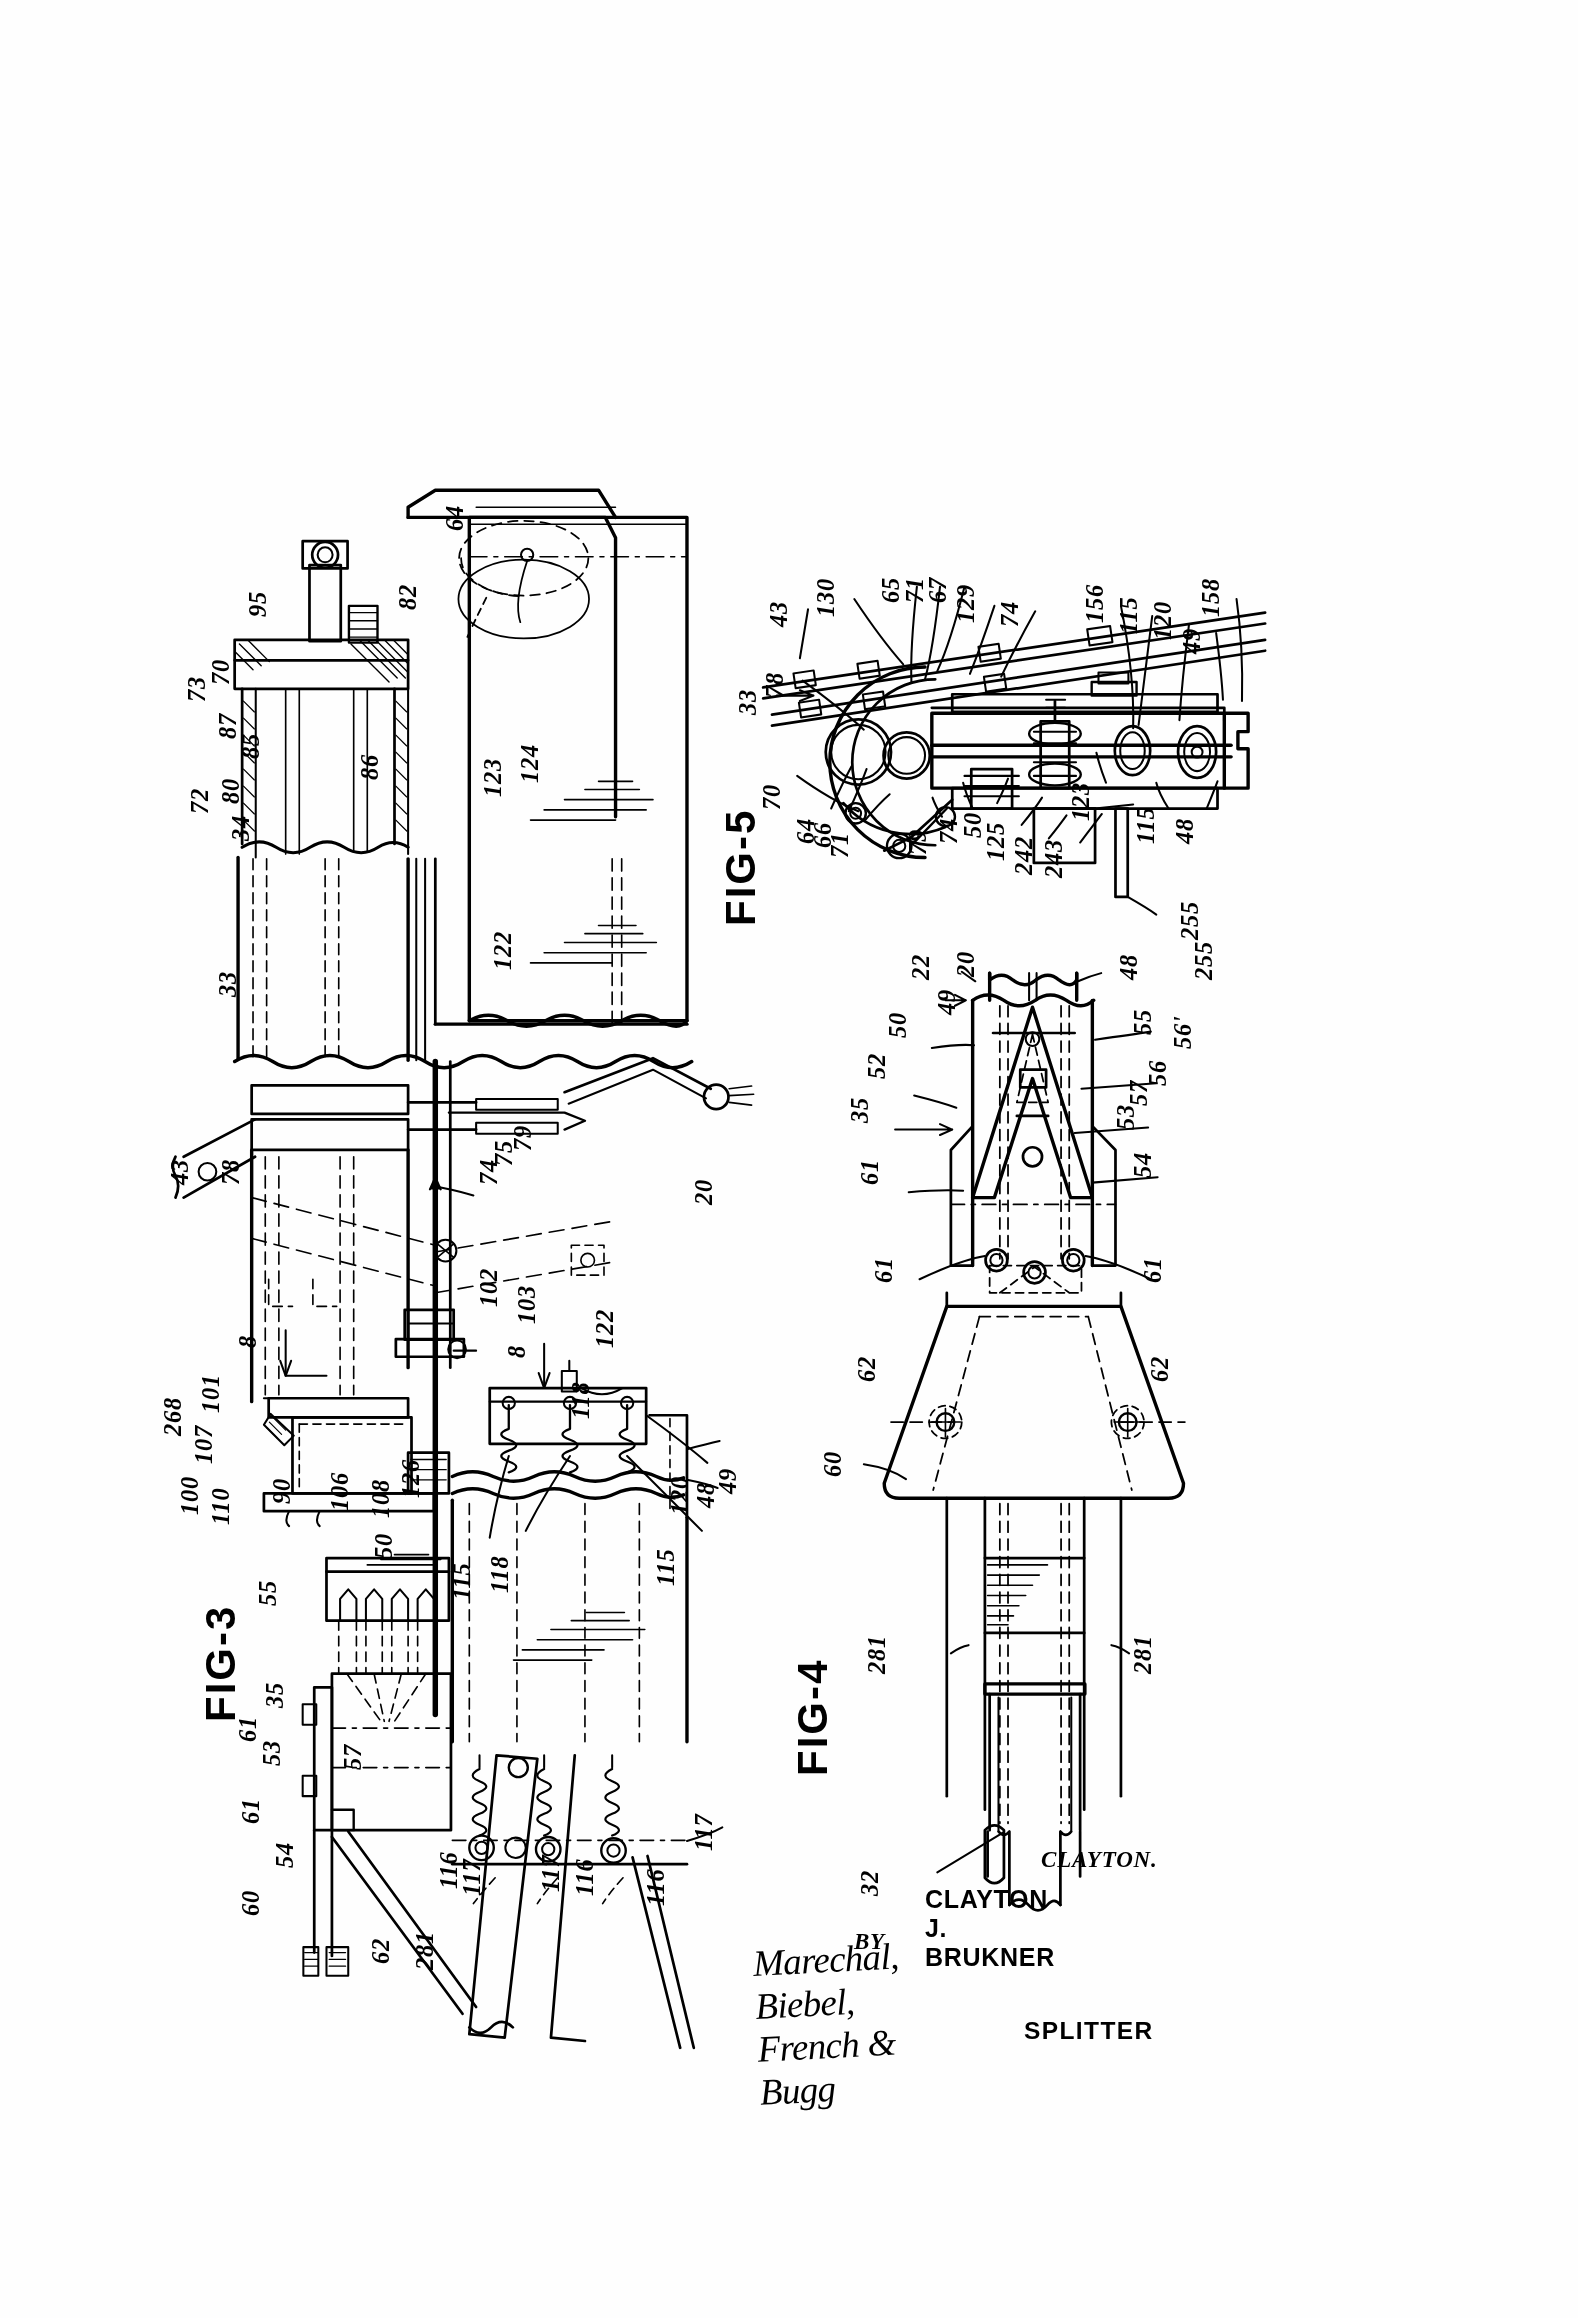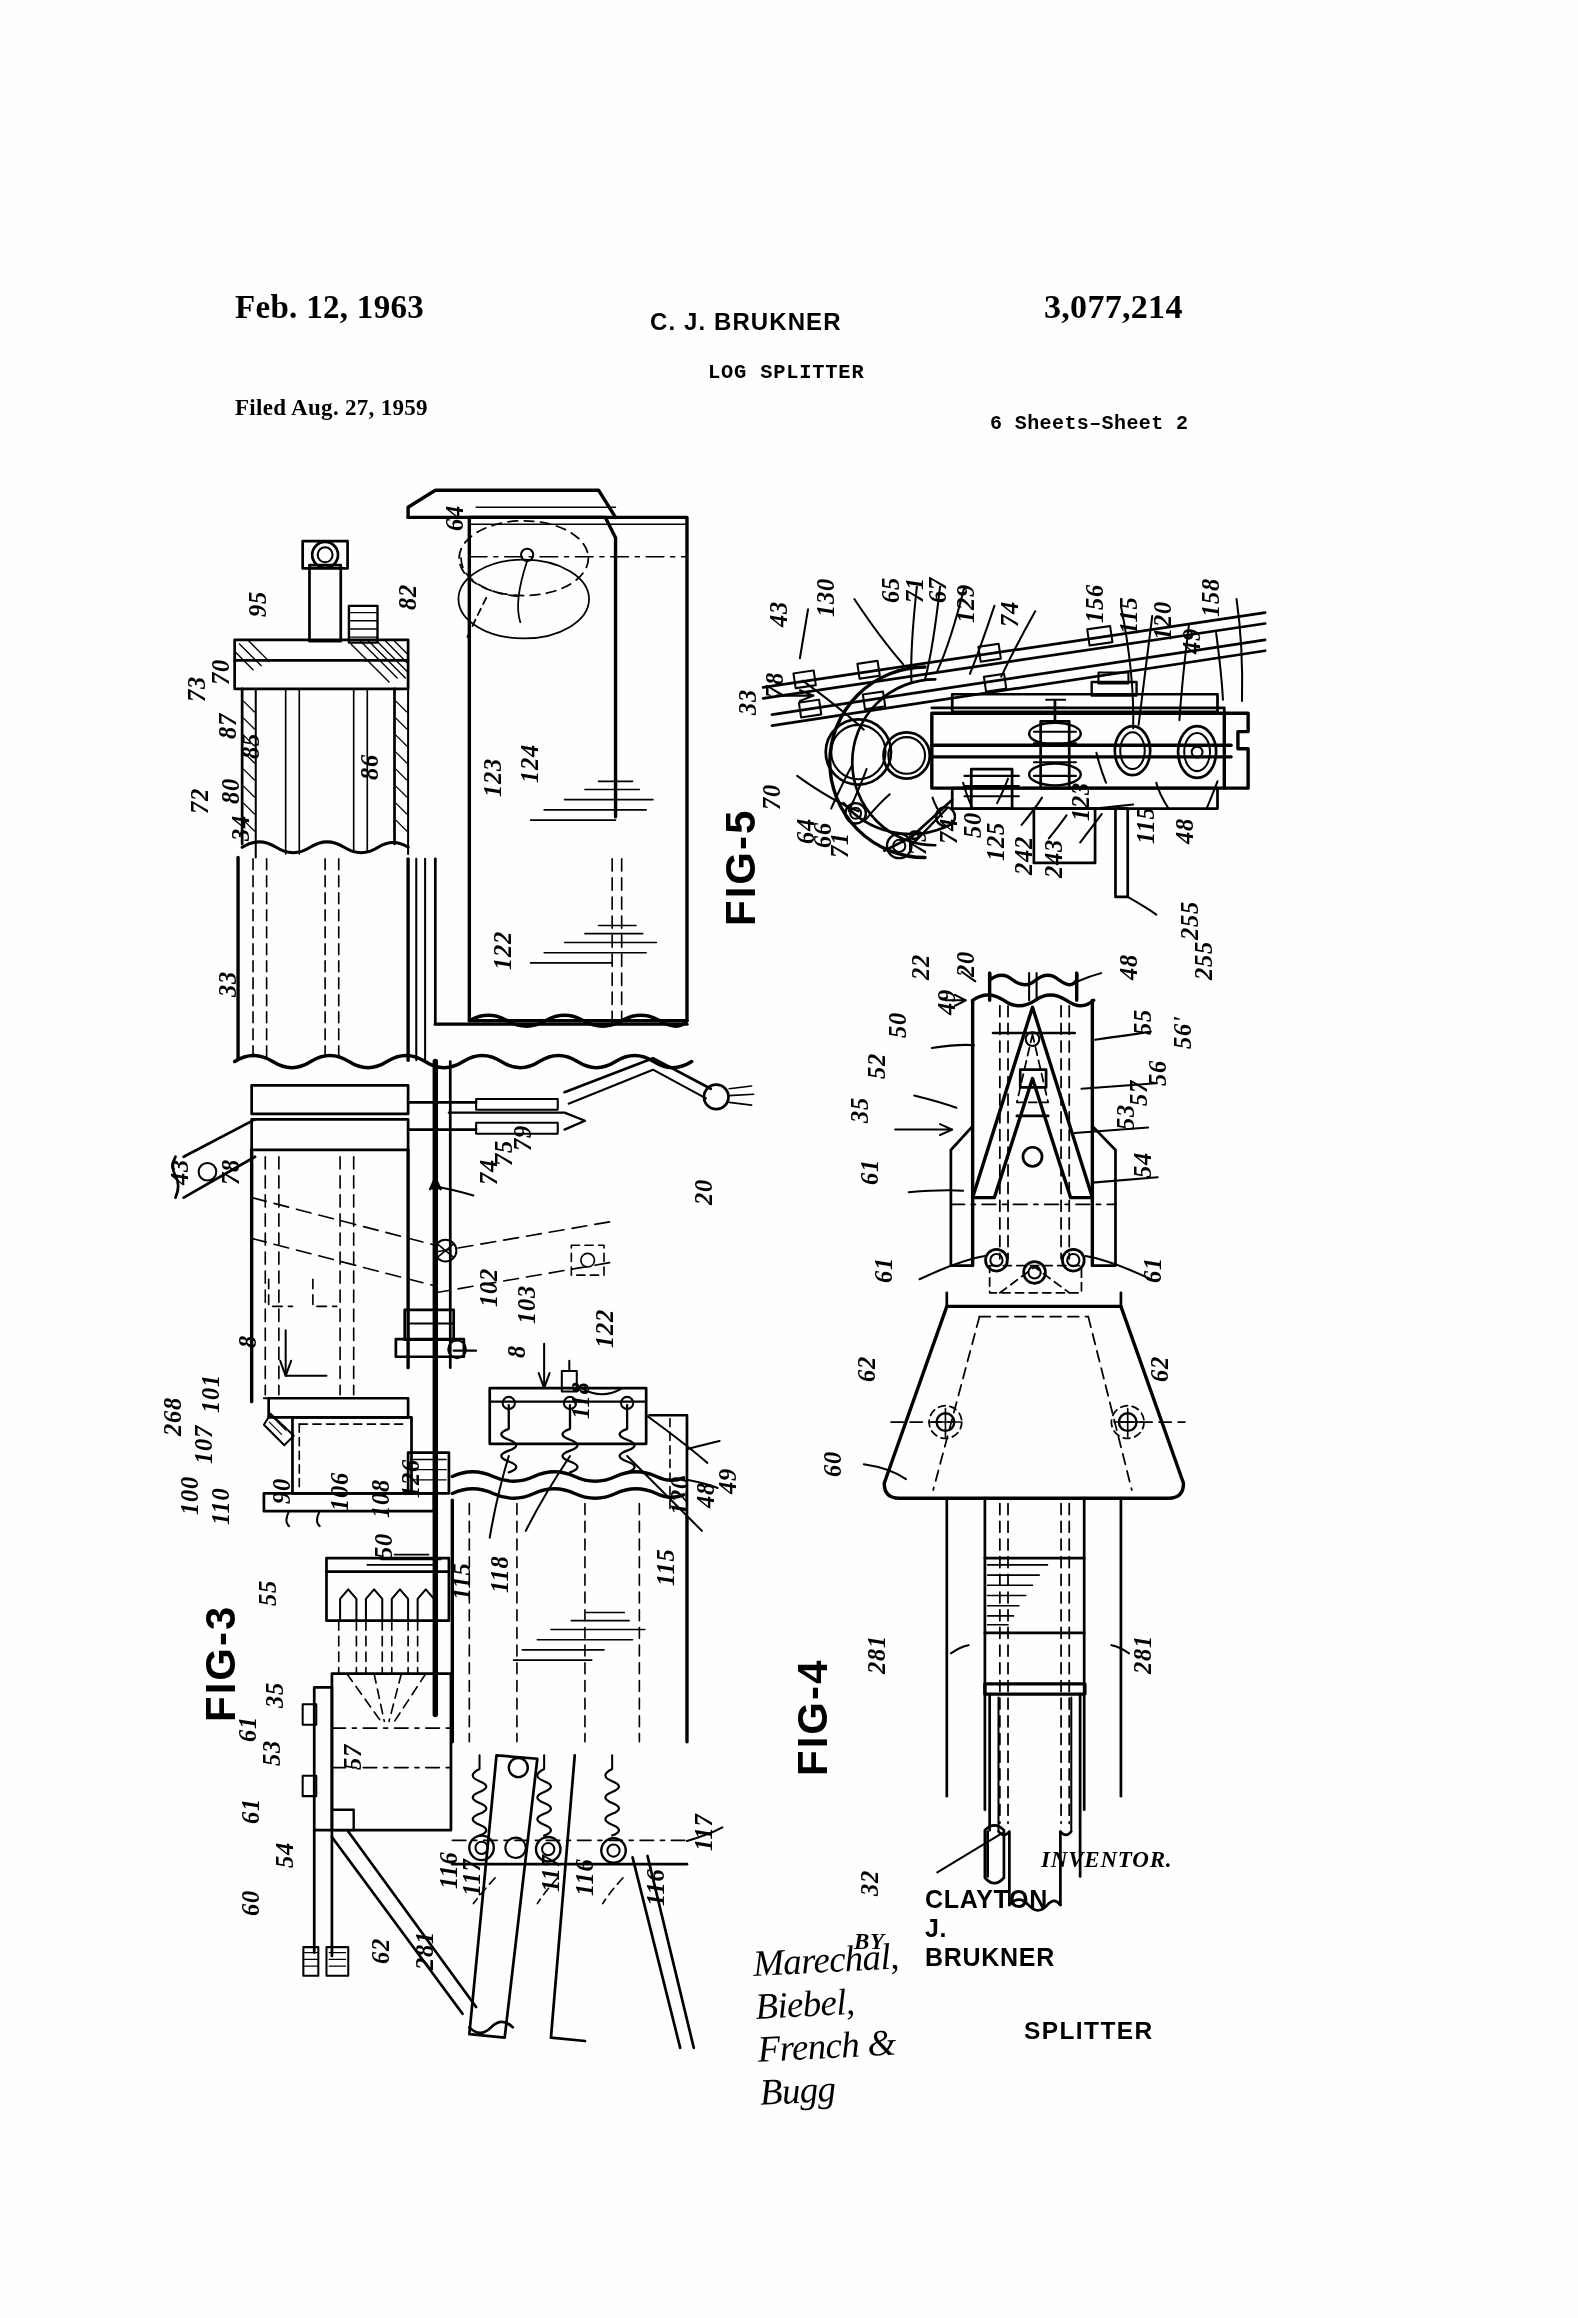--- a/index.html
+++ b/index.html
@@ -47,28 +47,20 @@
             font-style:italic;font-size:37px;letter-spacing:-0.7px;
             transform:rotate(-3deg);transform-origin:left top;}
   .sig-att{position:absolute;left:1024px;top:2017px;font-family:"Liberation Sans",sans-serif;
            font-weight:bold;font-size:24.5px;letter-spacing:1.4px;}
 </style>
 </head>
 <body>
 
 <div class="page">
 
-  <div class="hdr">
-    <div class="h-date">Feb. 12, 1963</div>
-    <div class="h-name">C. J. BRUKNER</div>
-    <div class="h-title">LOG SPLITTER</div>
-    <div class="h-pat">3,077,214</div>
-    <div class="h-filed">Filed Aug. 27, 1959</div>
-    <div class="h-sheets">6 Sheets–Sheet 2</div>
-  </div>
 
   <div class="sheet">
   <svg class="dwg" viewBox="0 0 2320 3408">
     <g fill="none" stroke="#000" stroke-width="3.2" stroke-linecap="round" stroke-linejoin="round">
 
       <g>
 
         <path d="M600 760 L890 760 L905 790 L905 1200" stroke-width="5"></path>
         <path d="M600 760 L600 745 L640 720 L880 720 L905 760" stroke-width="5"></path>
         <path d="M700 745 L905 745" stroke-width="2"></path>
@@ -624,21 +616,21 @@
         <div class="ref" style="left: 1038px; top: 847px;">242</div>
         <div class="ref" style="left: 1068px; top: 850px;">243</div>
         <div class="ref" style="left: 1095px; top: 793px;">123</div>
         <div class="ref" style="left: 1160px; top: 816px;">115</div>
         <div class="ref" style="left: 1199px; top: 816px;">48</div>
         <div class="ref" style="left: 1204px; top: 912px;">255</div>
       </div>
   </div>
 
   <div class="sig">
-    <div class="sig-inv">INVENTOR.</div>
+    <div class="sig-inv">CLAYTON.</div>
     <div class="sig-name">CLAYTON J. BRUKNER</div>
     <div class="sig-by">BY</div>
     <div class="sig-hand">Marechal, Biebel, French &amp; Bugg</div>
     <div class="sig-att">SPLITTER</div>
   </div>
 
 </div>
 
 
 </body></html>

